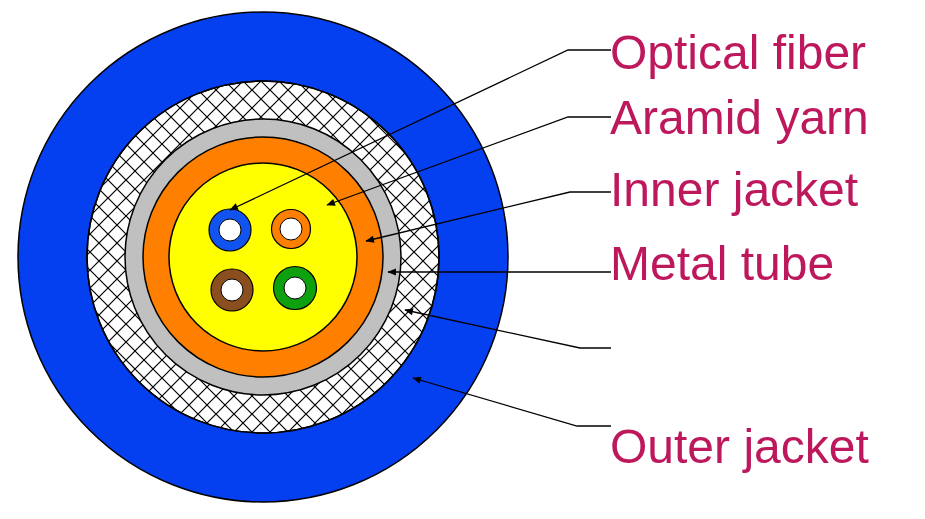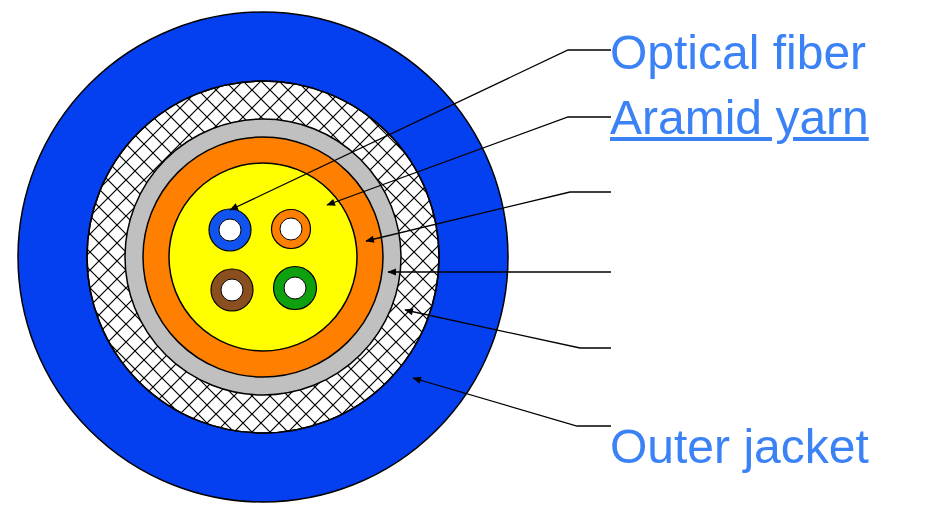--- a/index.html
+++ b/index.html
@@ -18,26 +18,26 @@
   .diagram-svg {
     position: absolute;
     left: 0;
     top: 0;
   }
   .layer-label {
     position: absolute;
     left: 610px;
     font-size: 48px;
     line-height: 48px;
-    color: #3b82f6;
+    color: #be185d;
     white-space: nowrap;
     letter-spacing: 0px;
   }
   .lbl-0 { top: 29px; }
-  .lbl-1 { top: 94px; text-decoration: underline; }
+  .lbl-1 { top: 94px; }
   .lbl-2 { top: 166px; }
   .lbl-3 { top: 240px; }
   .lbl-4 { top: 324px; }
   .lbl-5 { top: 403px; margin-top: 20px; }
 </style>
 </head>
 <body>
 
 <div class="canvas">
 
@@ -82,15 +82,17 @@
     <path d="M611,50 L568,50 L230,210" fill="none" stroke="#000000" stroke-width="1.3" marker-end="url(#arrow)"></path>
     <path d="M611,117 L568,117 L327,205" fill="none" stroke="#000000" stroke-width="1.3" marker-end="url(#arrow)"></path>
     <path d="M611,192 L570,192 L366,241" fill="none" stroke="#000000" stroke-width="1.3" marker-end="url(#arrow)"></path>
     <path d="M611,272 L388,272" fill="none" stroke="#000000" stroke-width="1.3" marker-end="url(#arrow)"></path>
     <path d="M611,348 L580,348 L405,310" fill="none" stroke="#000000" stroke-width="1.3" marker-end="url(#arrow)"></path>
     <path d="M611,426 L577,426 L413,378" fill="none" stroke="#000000" stroke-width="1.3" marker-end="url(#arrow)"></path>
   </svg>
 
   <div class="layer-label lbl-0">Optical fiber</div>
   <div class="layer-label lbl-1">Aramid yarn</div>
+  <div class="layer-label lbl-2">Inner jacket</div>
+  <div class="layer-label lbl-3">Metal tube</div>
   <div class="layer-label lbl-5">Outer jacket</div>
 
 </div>
 
 </body></html>

